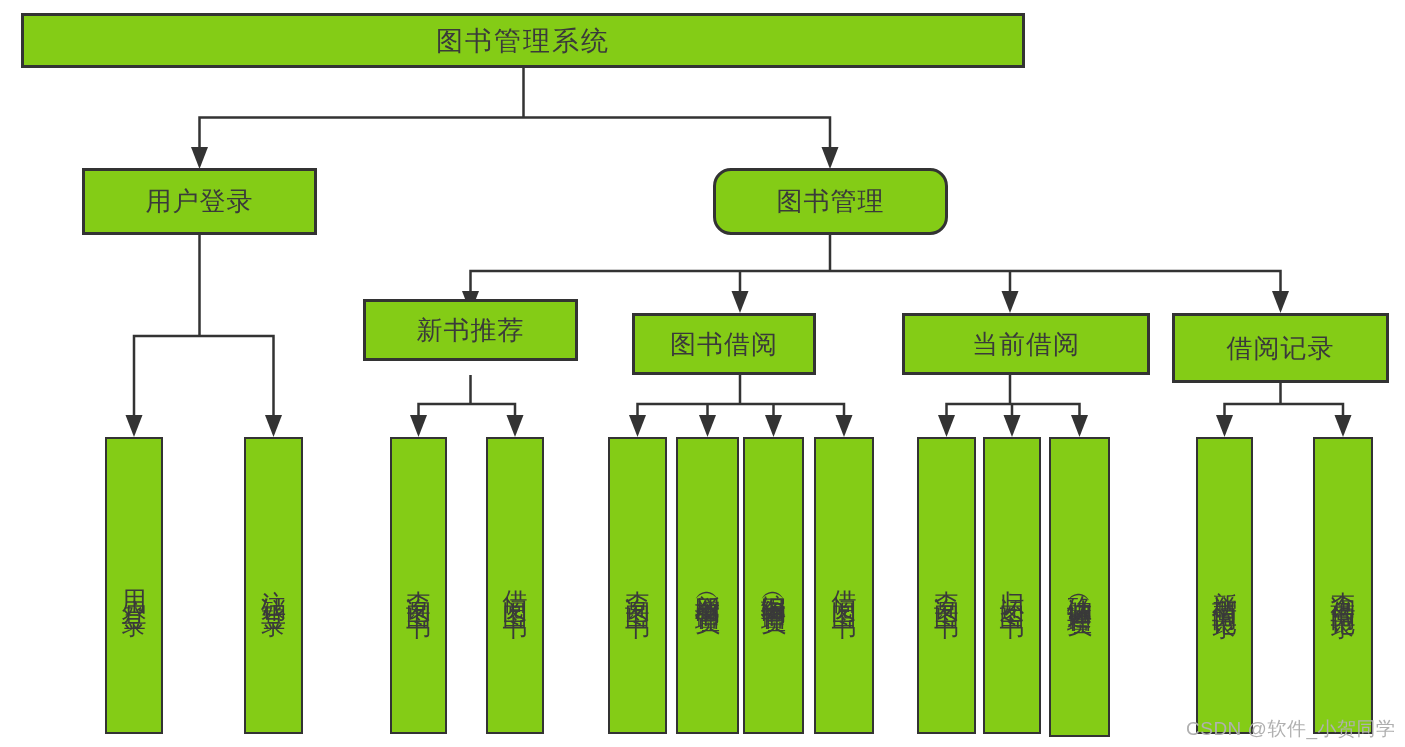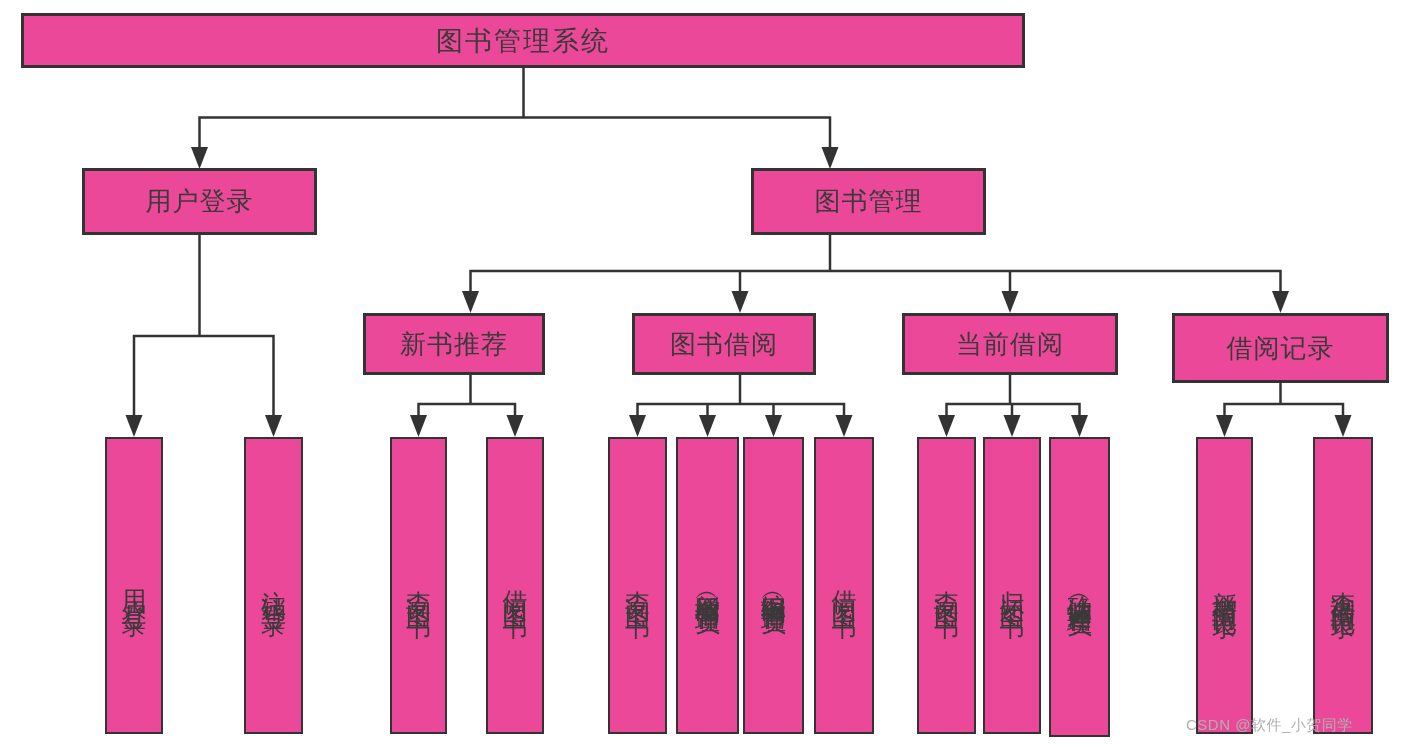--- a/index.html
+++ b/index.html
@@ -26,21 +26,21 @@
     stroke-width: 2.5;
   }
   #wires polygon {
     fill: #333333;
     stroke: none;
   }
   .node {
     position: absolute;
     box-sizing: border-box;
     border: 3px solid #333333;
-    background: #ec4899;
+    background: #84cc16;
     display: flex;
     align-items: center;
     justify-content: center;
     color: #3a3a3a;
     z-index: 1;
   }
   .node.root  { font-size: 27px; letter-spacing: 2px; }
   .node.hnode { font-size: 26px; letter-spacing: 1px; }
   .node.leaf {
     border-width: 2.5px;
@@ -49,21 +49,21 @@
     text-orientation: mixed;
     line-height: 1;
   }
   .node.leaf.ls4 { letter-spacing: 8px; }
   .node.leaf.ls6 { letter-spacing: 5px; }
   .node.leaf.ls9 { letter-spacing: 2.5px; }
   #watermark {
     position: absolute;
     left: 1186px;
     top: 716px;
-    font-size: 15px;
+    font-size: 19px;
     letter-spacing: 0.5px;
     color: #b0b0b0;
     z-index: 2;
     white-space: nowrap;
   }
 </style>
 </head>
 <body>
 
 <div id="canvas">
@@ -107,25 +107,25 @@
     <g>
       <path d="M1280.5 375 V405 M1223.25 404 H1344.25 M1224.5 402.75 V418 M1343 402.75 V418"></path>
       <polygon points="1216,415 1233,415 1224.5,437"></polygon>
       <polygon points="1334.5,415 1351.5,415 1343,437"></polygon>
     </g>
   </svg>
 
   <div class="node root" style="left:21px; top:13px; width:1004px; height:55px;">图书管理系统</div>
 
   <div class="node hnode" style="left:82px; top:168px; width:235px; height:67px;">用户登录</div>
-  <div class="node hnode" style="left:751px; top:168px; width:235px; height:67px;">图书管理</div>
+  <div class="node hnode" style="left:713px; top:168px; width:235px; height:67px;border-radius:18px;">图书管理</div>
 
-  <div class="node hnode" style="left:363px; top:313px; width:182px; height:62px;">新书推荐</div>
+  <div class="node hnode" style="left:363px; top:299px; width:215px; height:62px;">新书推荐</div>
   <div class="node hnode" style="left:632px; top:313px; width:184px; height:62px;">图书借阅</div>
-  <div class="node hnode" style="left:902px; top:313px; width:216px; height:62px;text-align:center;">当前借阅</div>
+  <div class="node hnode" style="left:902px; top:313px; width:248px; height:62px;text-align:center;">当前借阅</div>
   <div class="node hnode" style="left:1172px; top:313px; width:217px; height:70px;">借阅记录</div>
 
   <div class="node leaf ls4" style="left:105px; top:437px; width:58px; height:297px;">用户登录</div>
   <div class="node leaf ls4" style="left:244px; top:437px; width:59px; height:297px;">注销登录</div>
 
   <div class="node leaf ls4" style="left:390px; top:437px; width:57px; height:297px;">查询图书</div>
   <div class="node leaf ls4" style="left:486px; top:437px; width:58px; height:297px;">借阅图书</div>
 
   <div class="node leaf ls4" style="left:608px; top:437px; width:59px; height:297px;">查询图书</div>
   <div class="node leaf ls9" style="left:676px; top:437px; width:63px; height:297px;">新增图书（管理员）</div>

